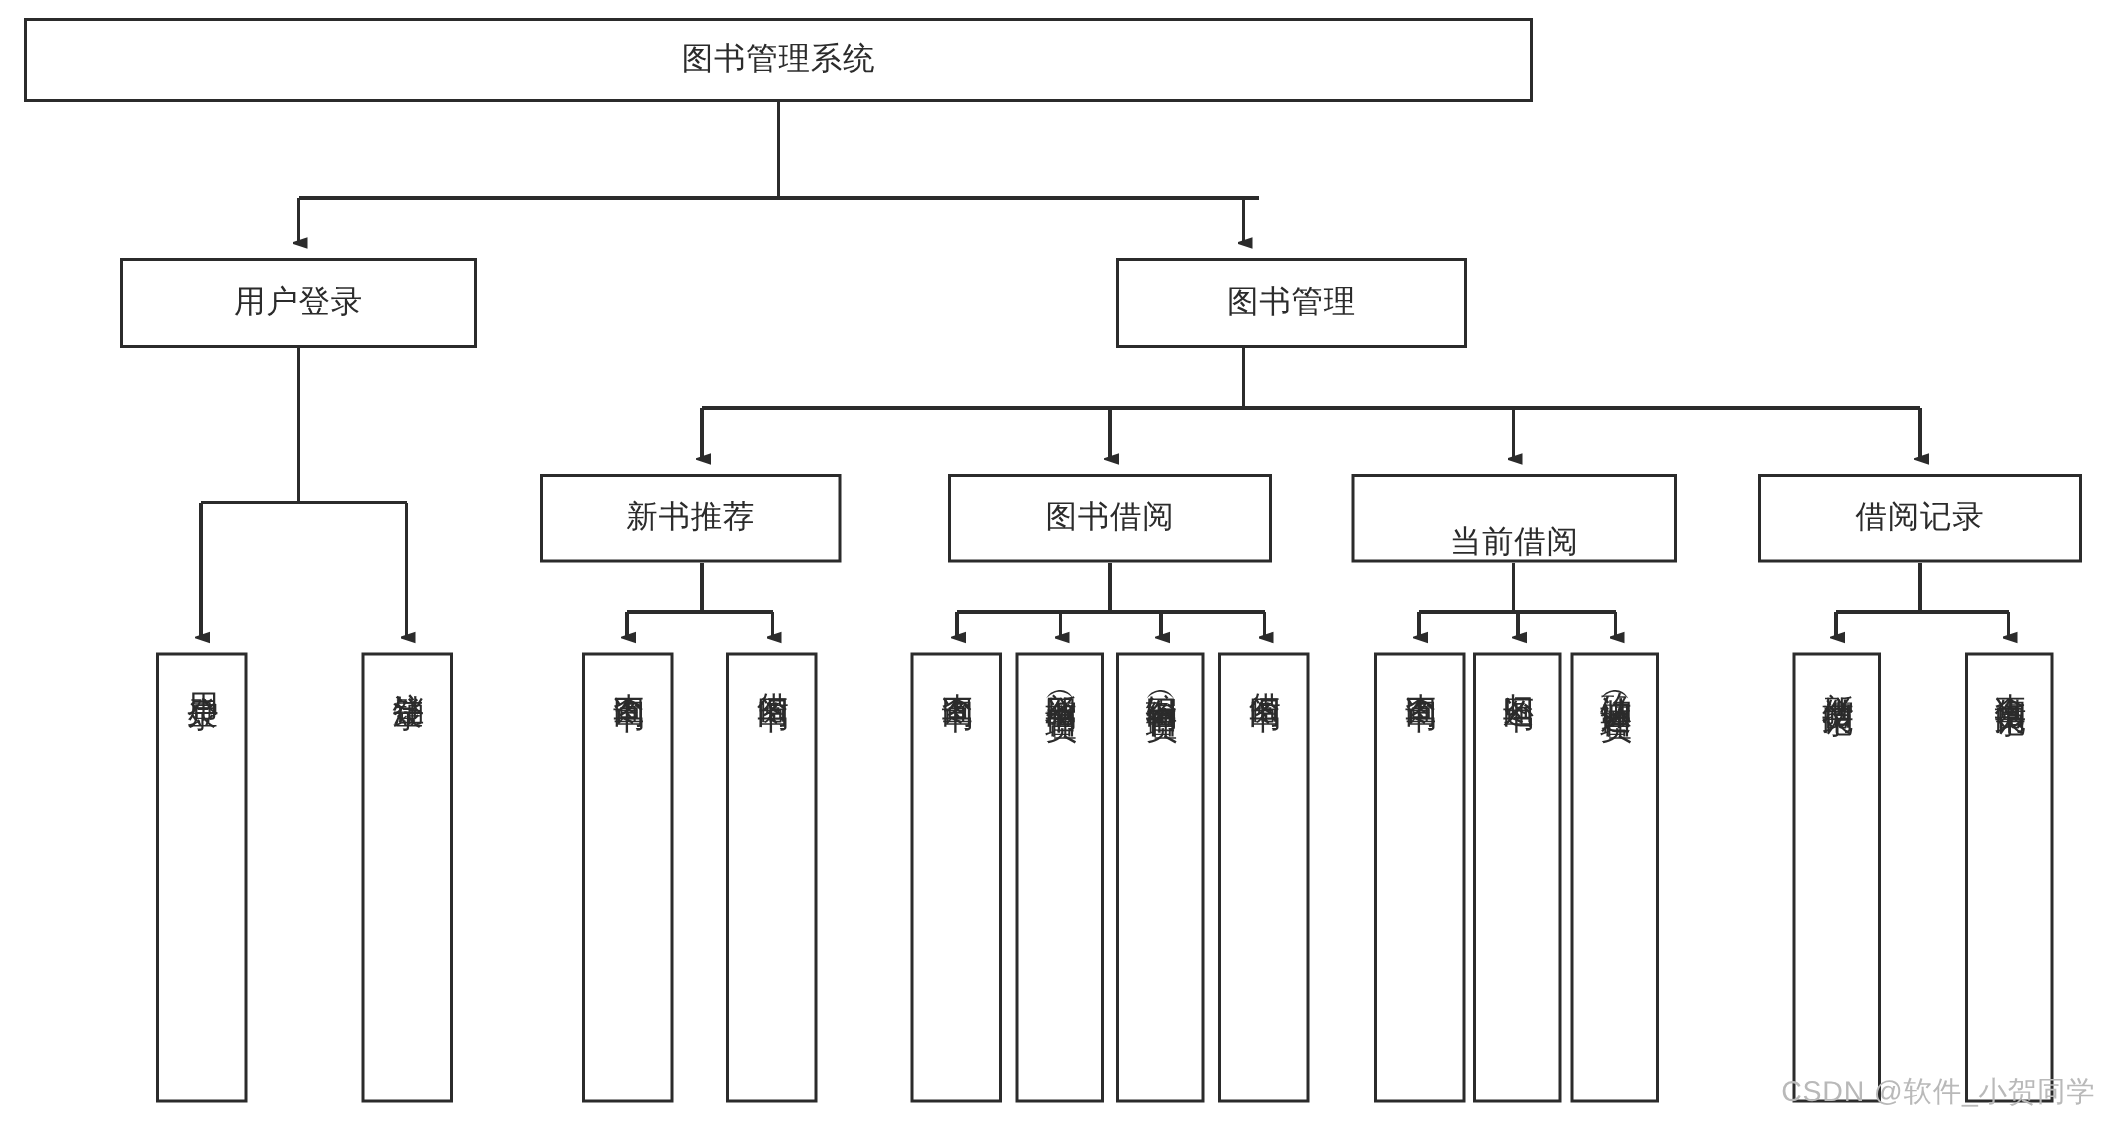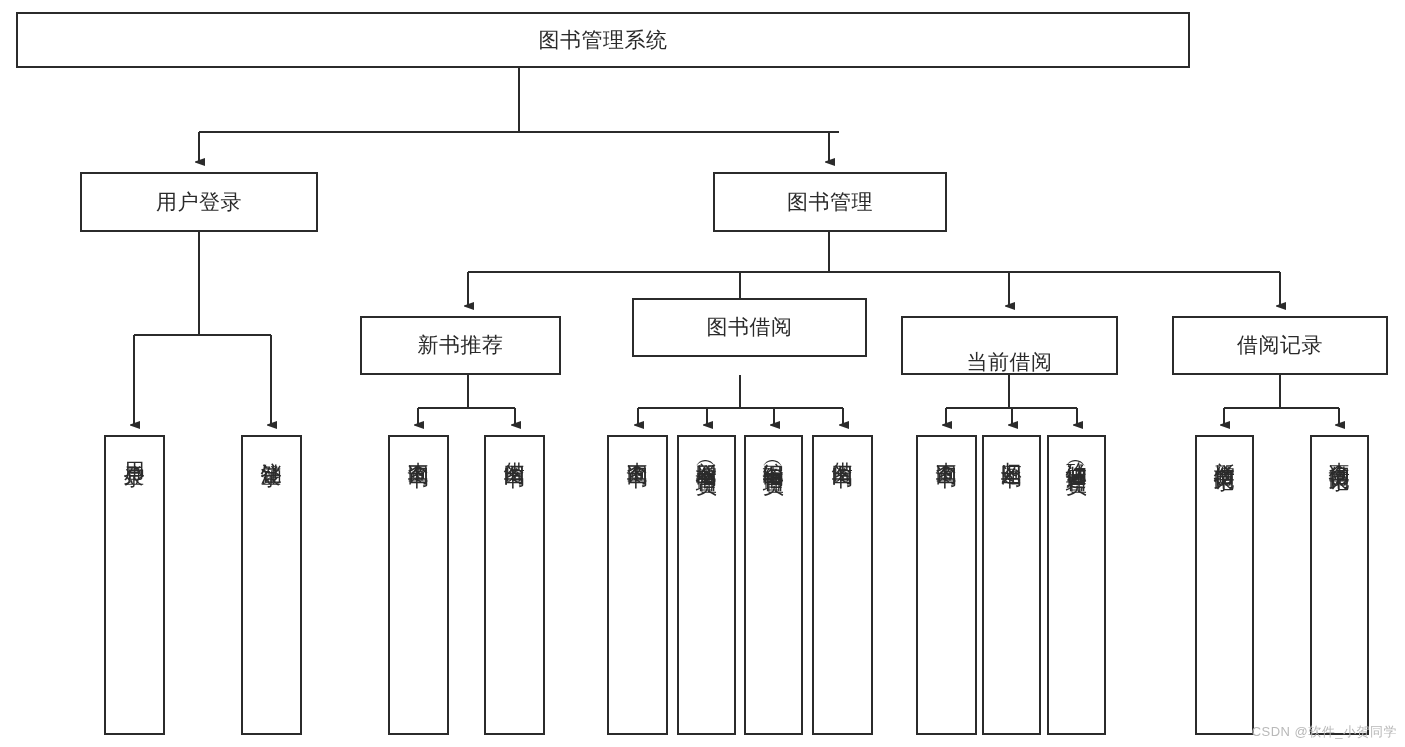--- a/index.html
+++ b/index.html
@@ -57,21 +57,21 @@
     font-size: 21px;
     line-height: 1.32;
     letter-spacing: 2px;
     white-space: normal;
     max-height: 100%;
   }
   #watermark {
     position: absolute;
     right: 8px;
     bottom: 6px;
-    font-size: 13px;
+    font-size: 19px;
     color: #b9b9b9;
     letter-spacing: 0.5px;
     z-index: 5;
     white-space: nowrap;
     pointer-events: none;
   }
 </style>
 </head>
 <body>
 
@@ -121,35 +121,35 @@
       <path d="M1012,408 L1012,425" marker-end="url(#arrowhead)"></path>
       <path d="M1077,408 L1077,425" marker-end="url(#arrowhead)"></path>
 
       <path d="M1280,375 L1280,408"></path>
       <path d="M1224,408 L1339,408"></path>
       <path d="M1224,408 L1224,425" marker-end="url(#arrowhead)"></path>
       <path d="M1339,408 L1339,425" marker-end="url(#arrowhead)"></path>
     </g>
   </svg>
 
-  <div class="node root" style="left:16px; top:12px; width:1174px; height:56px;">
+  <div class="node root" style="left:16px; top:12px; width:1006px; height:56px;">
     <span class="node-label">图书管理系统</span>
   </div>
 
   <div class="node level1" style="left:80px; top:172px; width:238px; height:60px;">
     <span class="node-label">用户登录</span>
   </div>
-  <div class="node level1" style="left:713px; top:172px; width:234px; height:60px;">
+  <div class="node level1" style="left:744px; top:172px; width:234px; height:60px;">
     <span class="node-label">图书管理</span>
   </div>
 
   <div class="node level2" style="left:360px; top:316px; width:201px; height:59px;">
     <span class="node-label">新书推荐</span>
   </div>
-  <div class="node level2" style="left:632px; top:298px; width:235px; height:59px;">
+  <div class="node level2" style="left:632px; top:316px; width:216px; height:59px;">
     <span class="node-label">图书借阅</span>
   </div>
   <div class="node level2" style="left:901px; top:316px; width:217px; height:59px;align-items:flex-end;">
     <span class="node-label">当前借阅</span>
   </div>
   <div class="node level2" style="left:1172px; top:316px; width:216px; height:59px;align-items:center;">
     <span class="node-label">借阅记录</span>
   </div>
 
   <div class="node leaf" style="left:104px; top:435px; width:61px; height:300px;">

